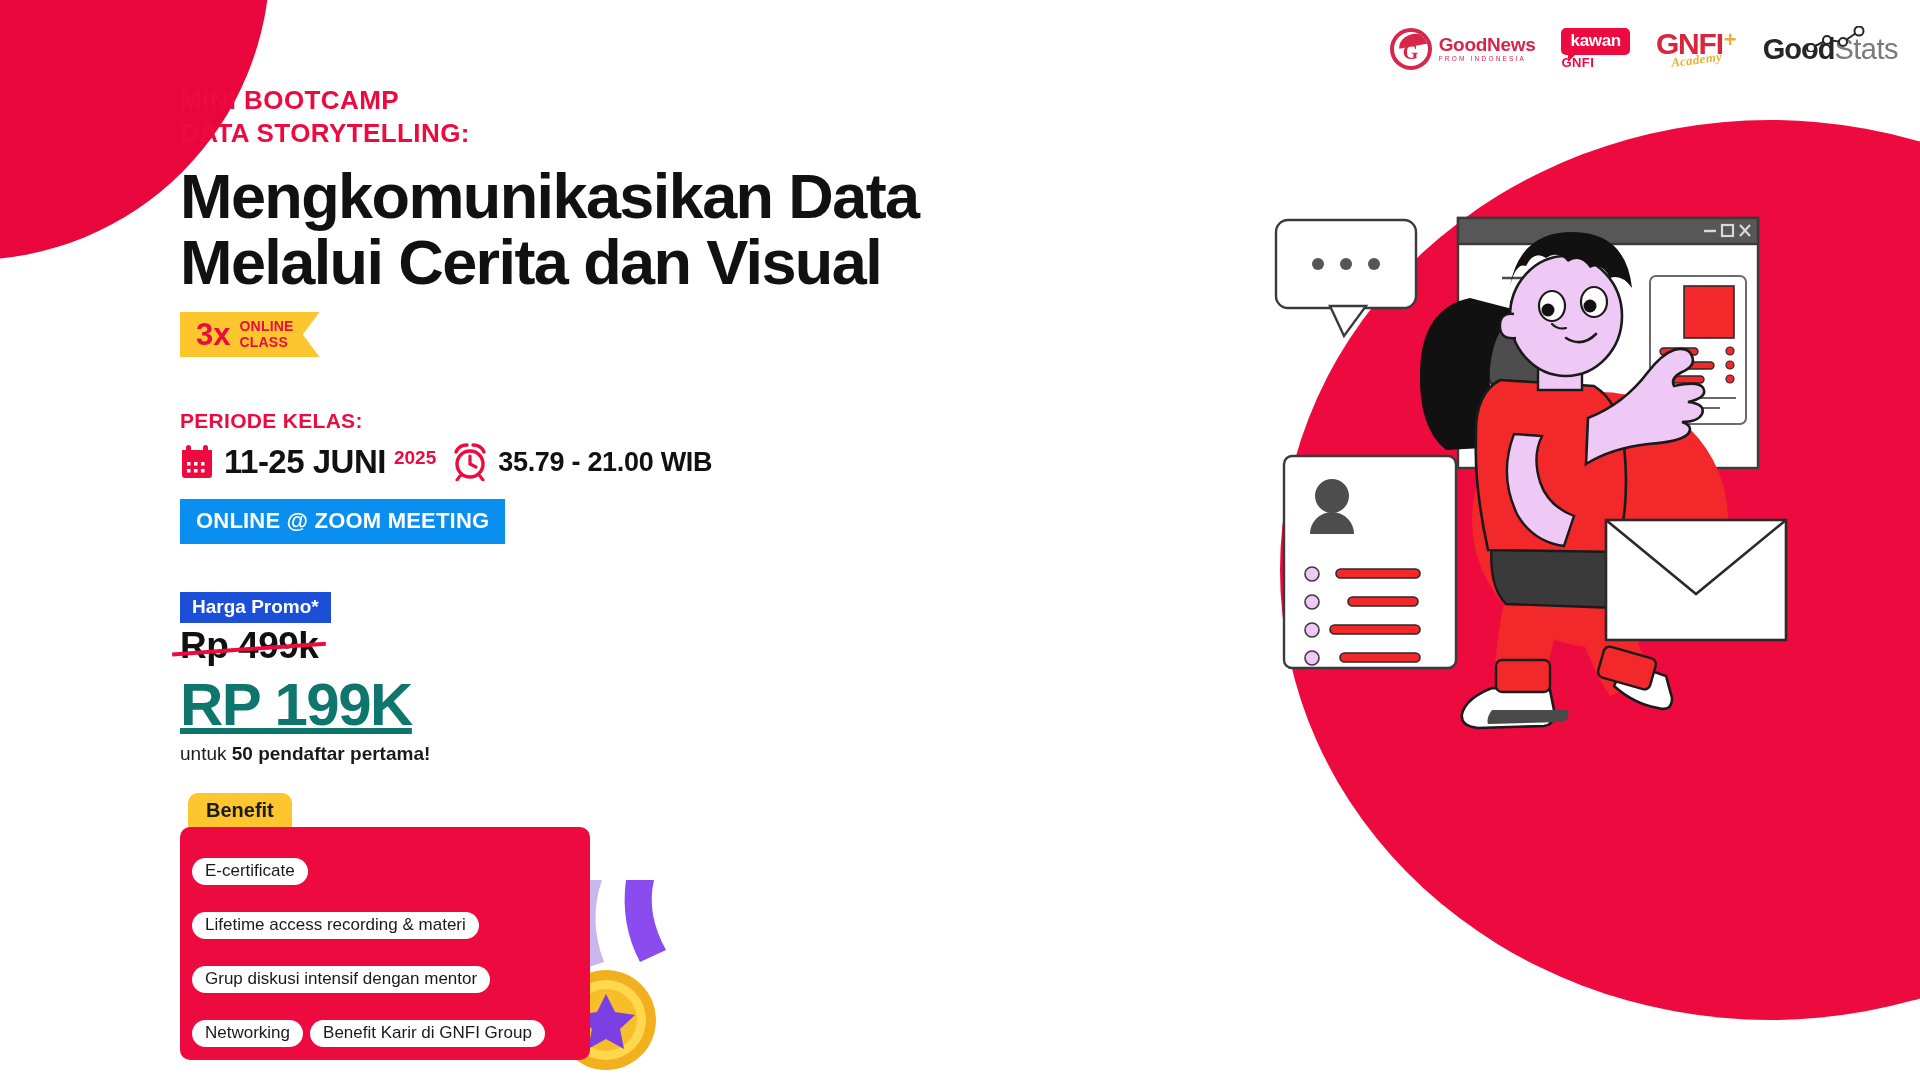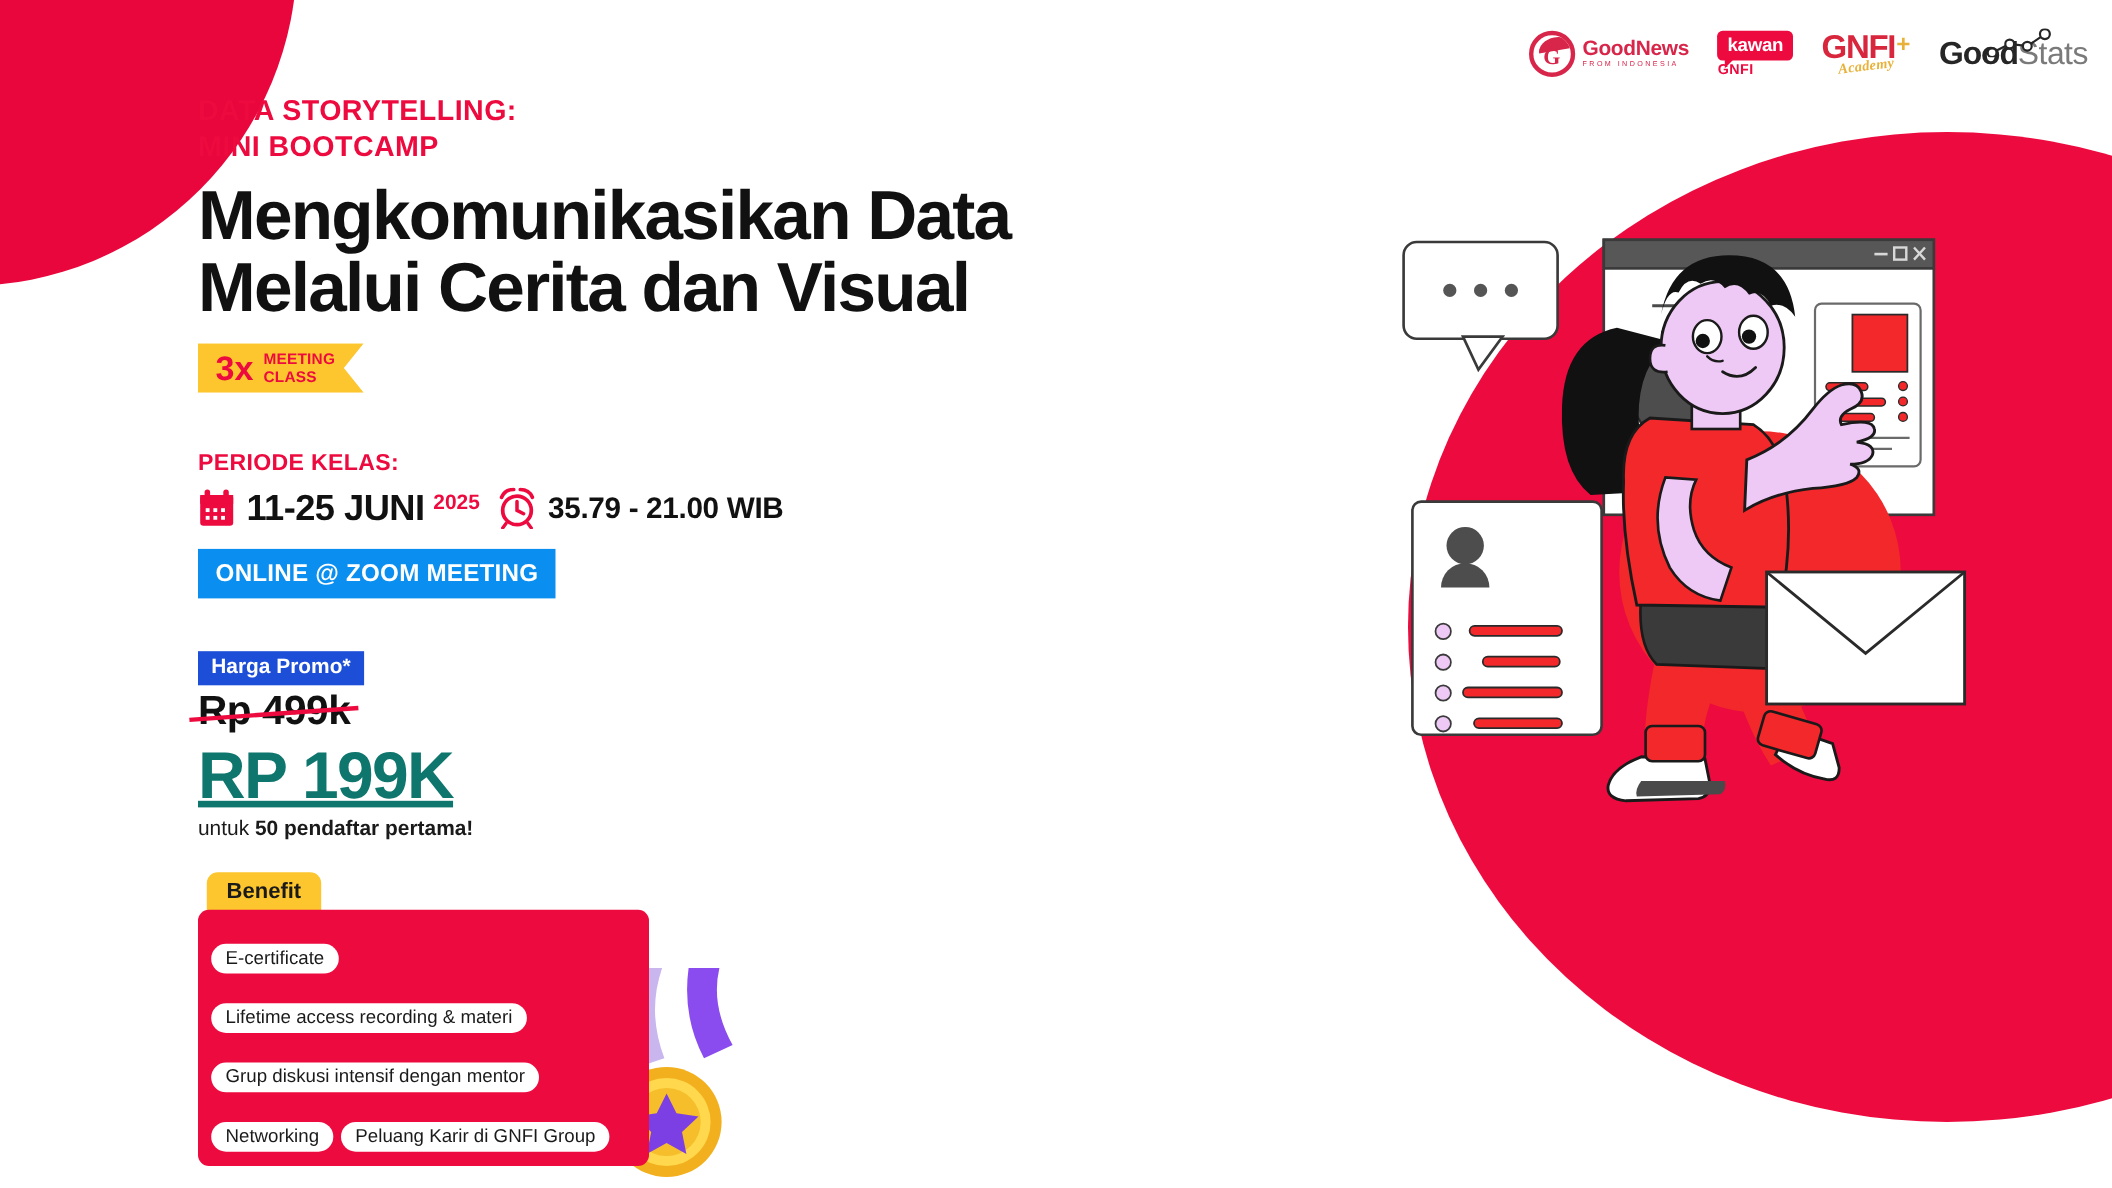--- a/index.html
+++ b/index.html
@@ -345,33 +345,33 @@
   <g>
     <rect x="336" y="330" width="180" height="120" fill="#fff" stroke="#2a2a2a" stroke-width="2.6"></rect>
     <path d="M336 330 L426 404 L516 330" fill="none" stroke="#2a2a2a" stroke-width="2.6"></path>
   </g>
 </svg>
 </div>
 
 <div class="content">
 
   <div class="eyebrow">
+    <div>MINI BOOTCAMP</div>
     <div>DATA STORYTELLING:</div>
-    <div>MINI BOOTCAMP</div>
   </div>
 
   <h1 class="headline">
     <div>Mengkomunikasikan Data</div>
     <div>Melalui Cerita dan Visual</div>
   </h1>
 
   <div class="ticket">
     <span class="ticket-num">3x</span>
     <span class="ticket-lines">
-      <span>MEETING</span>
+      <span>ONLINE</span>
       <span>CLASS</span>
     </span>
   </div>
 
   <div class="period-label">PERIODE KELAS:</div>
 
   <div class="date-row">
     <svg width="34" height="36" viewBox="0 0 34 36">
       <rect x="2" y="6" width="30" height="28" rx="3" fill="#ED0A3F"></rect>
       <rect x="2" y="6" width="30" height="8" fill="#ED0A3F"></rect>
@@ -419,17 +419,17 @@
       <circle cx="96" cy="148" r="40" fill="#FFD84D"></circle>
       <circle cx="96" cy="148" r="31" fill="#F5BE2A"></circle>
       <path d="M96 122 l9 18 l20 3 l-15 14 l4 20 l-18 -10 l-18 10 l4 -20 l-15 -14 l20 -3 Z" fill="#7B3FE4"></path>
     </svg>
     <div class="benefit-tab">Benefit</div>
     <div class="benefit-body">
       <span class="pill">E-certificate</span>
       <span class="pill">Lifetime access recording &amp; materi</span>
       <span class="pill">Grup diskusi intensif dengan mentor</span>
       <span class="pill">Networking</span>
-      <span class="pill">Peluang Karir di GNFI Group</span>
+      <span class="pill">Benefit Karir di GNFI Group</span>
     </div>
   </div>
 
 </div>
 
 </body></html>

